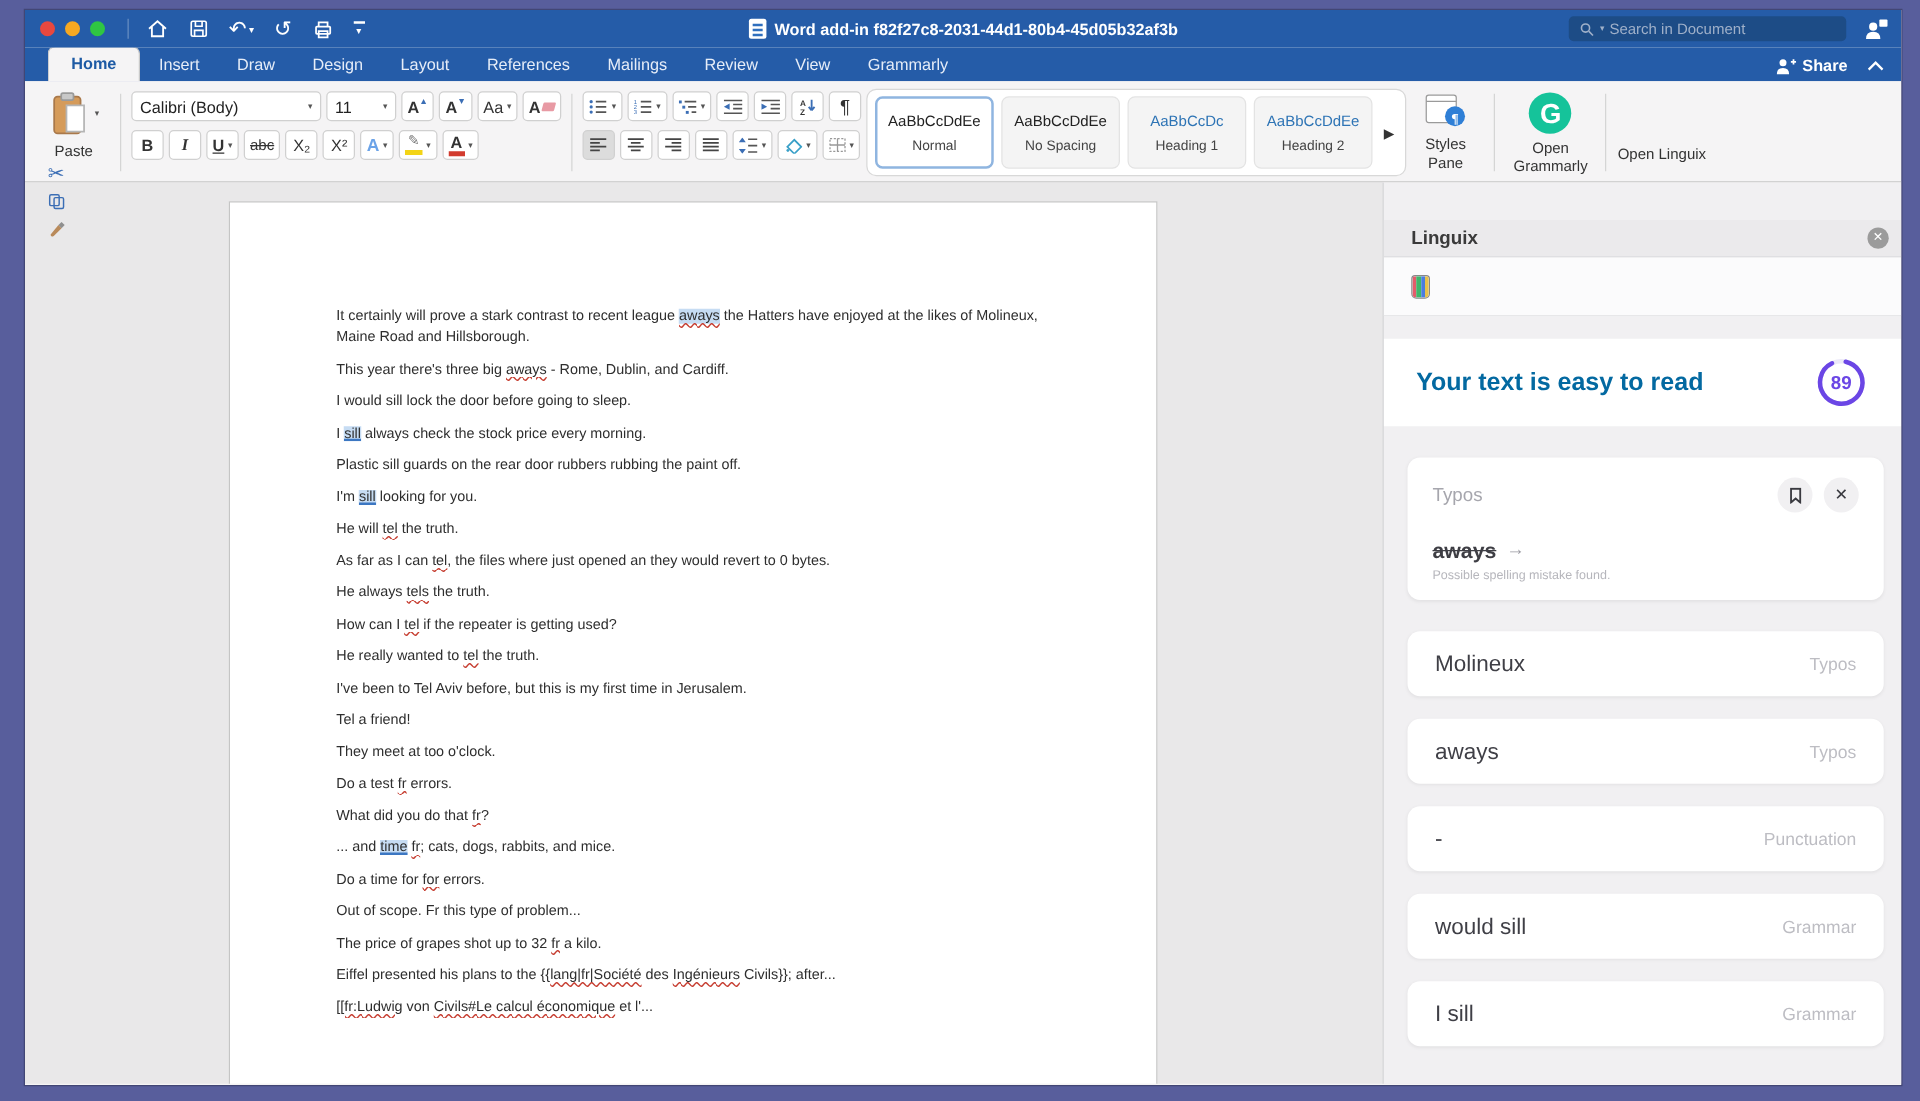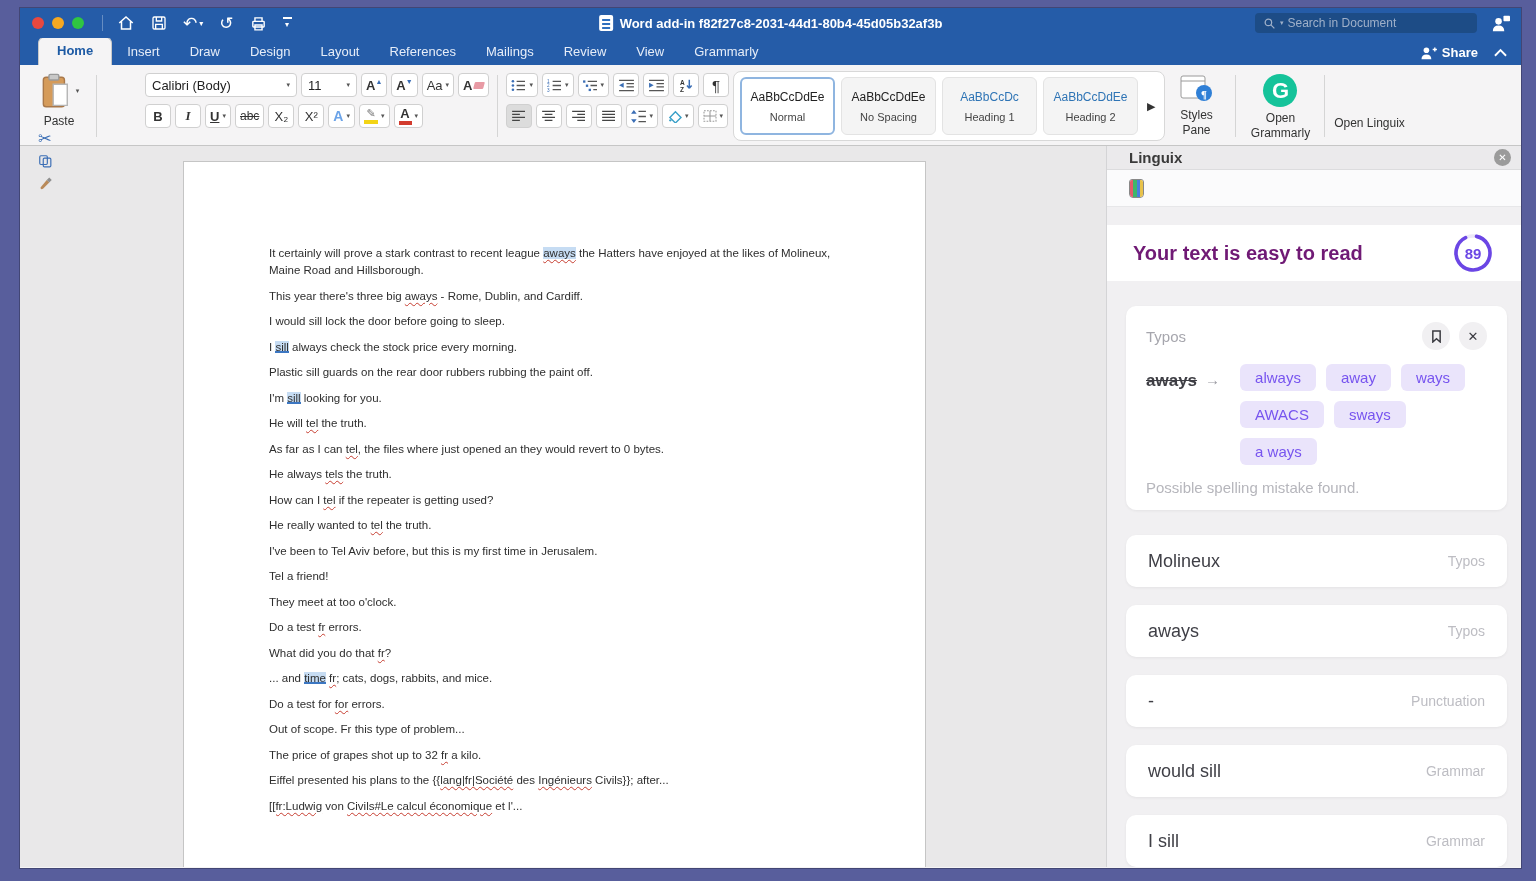--- a/index.html
+++ b/index.html
@@ -88,37 +88,37 @@
 
   
   .panel { width:415px; background:#f1f0f2; border-left:1px solid #d4d4d6; display:flex; flex-direction:column; overflow:hidden;justify-content:center; }
   .panel-header { height:30px; background:#ebeaec; border-bottom:1px solid #dcdcde; display:flex; align-items:center; padding:0 10px 0 22px; }
   .panel-title { font-size:15px; font-weight:700; color:#3a3a3a; }
   .panel-close { margin-left:auto; width:17px; height:17px; border-radius:50%; background:#9b9b9b; color:#fff; font-size:10px; display:flex; align-items:center; justify-content:center; cursor:default; }
   .panel-appbar { height:47px; background:#fbfbfc; display:flex; align-items:center; padding-left:22px; border-bottom:1px solid #e7e7e9; }
   .stripes { width:15px; height:19px; border-radius:3px 3px 4px 4px; overflow:hidden; display:flex; border:1px solid #888; }
   .stripes i { flex:1; } 
   .readability { background:#fff; margin-top:18px; padding:0 26px; height:70px; display:flex; align-items:center; }
-  .read-title { font-size:20px; color:#701a75; font-weight:600; }
+  .read-title { font-size:20px; color:#0369a1; font-weight:600; }
   .score { margin-left:auto; position:relative; width:44px; height:44px; }
   .score svg { position:absolute; inset:0; }
   .score .num { position:absolute; inset:0; display:flex; align-items:center; justify-content:center; font-size:15px; font-weight:700; color:#6b46e5; }
   .card { background:#fff; border-radius:10px; box-shadow:0 1px 3px rgba(0,0,0,.06); }
   .typos-card { margin:25px 14px 0 19px; padding:16px 20px 14px; }
   .tc-head { display:flex; align-items:center; }
   .tc-cat { font-size:15px; color:#a6a6ad; }
   .tc-icons { margin-left:auto; display:flex; gap:9px; }
   .circ-btn { width:28px; height:28px; border-radius:50%; background:#f1f0f2; display:flex; align-items:center; justify-content:center; color:#3a3a40; font-size:13px; font-weight:700; cursor:default; }
   .tc-body { display:flex; margin-top:14px; }
   .orig-wrap { display:flex; align-items:flex-start; gap:8px; padding-top:7px; white-space:nowrap; }
   .orig { font-size:17px; font-weight:700; color:#3e3e44; text-decoration:line-through; }
   .arrow { color:#9a9aa2; font-size:15px; }
   .pills { display:flex; flex-wrap:wrap; margin-left:10px; width:270px; }
   .pill { background:#eae4fb; color:#7754ef; font-size:15px; padding:5px 15px; border-radius:6px; margin:0 0 10px 10px; cursor:default; }
-  .tc-note { font-size:15px; color:#b6b6bc; margin-top:4px; }
+  .tc-note { font-size:10px; color:#b6b6bc; margin-top:4px; }
   .issues { padding:25px 14px 0 19px; display:flex; flex-direction:column; gap:18px; }
   .issue { height:52px; display:flex; align-items:center; padding:18px 22px; cursor:default; }
   .issue .it { font-size:18px; color:#3f3f46; }
   .issue .ic2 { margin-left:auto; font-size:14px; color:#bdbdc3; }
 </style>
 </head>
 <body>
 
 <div class="window">
 
@@ -234,21 +234,21 @@
           <svg width="15" height="15" viewBox="0 0 24 24">
               <path d="M4 20 L14 8 l4 4 L8 22 q-4 2 -4 -2z" fill="#b98a5a"></path>
               <path d="M14 8 l4 -4 l4 4 l-4 4z" fill="#8f8f8f"></path>
             </svg>
         </span>
       </div>
     </div>
 
     <div class="rdiv"></div>
 
-    <div class="rgroup" style="gap:7px;padding-top:2px;margin-left:40px;">
+    <div class="rgroup" style="gap:7px;padding-top:2px;">
       <div class="rrow">
         <div class="combo" style="width:152px;">
           <span>Calibri (Body)</span>
             <span class="caret">▾</span>
         </div>
         <div class="combo" style="width:56px;">
           <span>11</span>
             <span class="caret">▾</span>
         </div>
         <div class="rbtn">
@@ -493,21 +493,21 @@
           <p><span>As far as I can </span><span class="m-spell">tel</span><span>, the files where just opened an they would revert to 0 bytes.</span></p>
           <p><span>He always </span><span class="m-spell">tels</span><span> the truth.</span></p>
           <p><span>How can I </span><span class="m-spell">tel</span><span> if the repeater is getting used?</span></p>
           <p><span>He really wanted to </span><span class="m-spell">tel</span><span> the truth.</span></p>
           <p><span>I've been to Tel Aviv before, but this is my first time in Jerusalem.</span></p>
           <p><span>Tel a friend!</span></p>
           <p><span>They meet at too o'clock.</span></p>
           <p><span>Do a test </span><span class="m-spell">fr</span><span> errors.</span></p>
           <p><span>What did you do that </span><span class="m-spell">fr</span><span>?</span></p>
           <p><span>... and </span><span class="m-gram">time</span><span> </span><span class="m-spell">fr</span><span>; cats, dogs, rabbits, and mice.</span></p>
-          <p><span>Do a test for </span><span class="m-spell">for</span><span> errors.</span></p>
+          <p><span>Do a time for </span><span class="m-spell">for</span><span> errors.</span></p>
           <p><span>Out of scope. Fr this type of problem...</span></p>
           <p><span>The price of grapes shot up to 32 </span><span class="m-spell">fr</span><span> a kilo.</span></p>
           <p><span>Eiffel presented his plans to the {{</span><span class="m-spell">lang|fr|Société</span><span> des </span><span class="m-spell">Ingénieurs</span><span> Civils}}; after...</span></p>
           <p><span class="m-spell">[[fr:Ludwig</span><span> von </span><span class="m-spell">Civils#Le calcul économique</span><span> et l'...</span></p>
         </div>
     </div>
 
     <aside class="panel">
       <div class="panel-header">
         <span class="panel-title">Linguix</span>
@@ -543,28 +543,20 @@
                 </svg>
             </span>
             <span class="circ-btn">✕</span>
           </span>
         </div>
         <div class="tc-body">
           <span class="orig-wrap">
             <span class="orig">aways</span>
             <span class="arrow">→</span>
           </span>
-          <span class="pills">
-              <span class="pill">always</span>
-              <span class="pill">away</span>
-              <span class="pill">ways</span>
-              <span class="pill">AWACS</span>
-              <span class="pill">sways</span>
-              <span class="pill">a ways</span>
-            </span>
         </div>
         <div class="tc-note">Possible spelling mistake found.</div>
       </div>
 
       <div class="issues">
           <div class="card issue">
             <span class="it">Molineux</span>
             <span class="ic2">Typos</span>
           </div>
           <div class="card issue">

